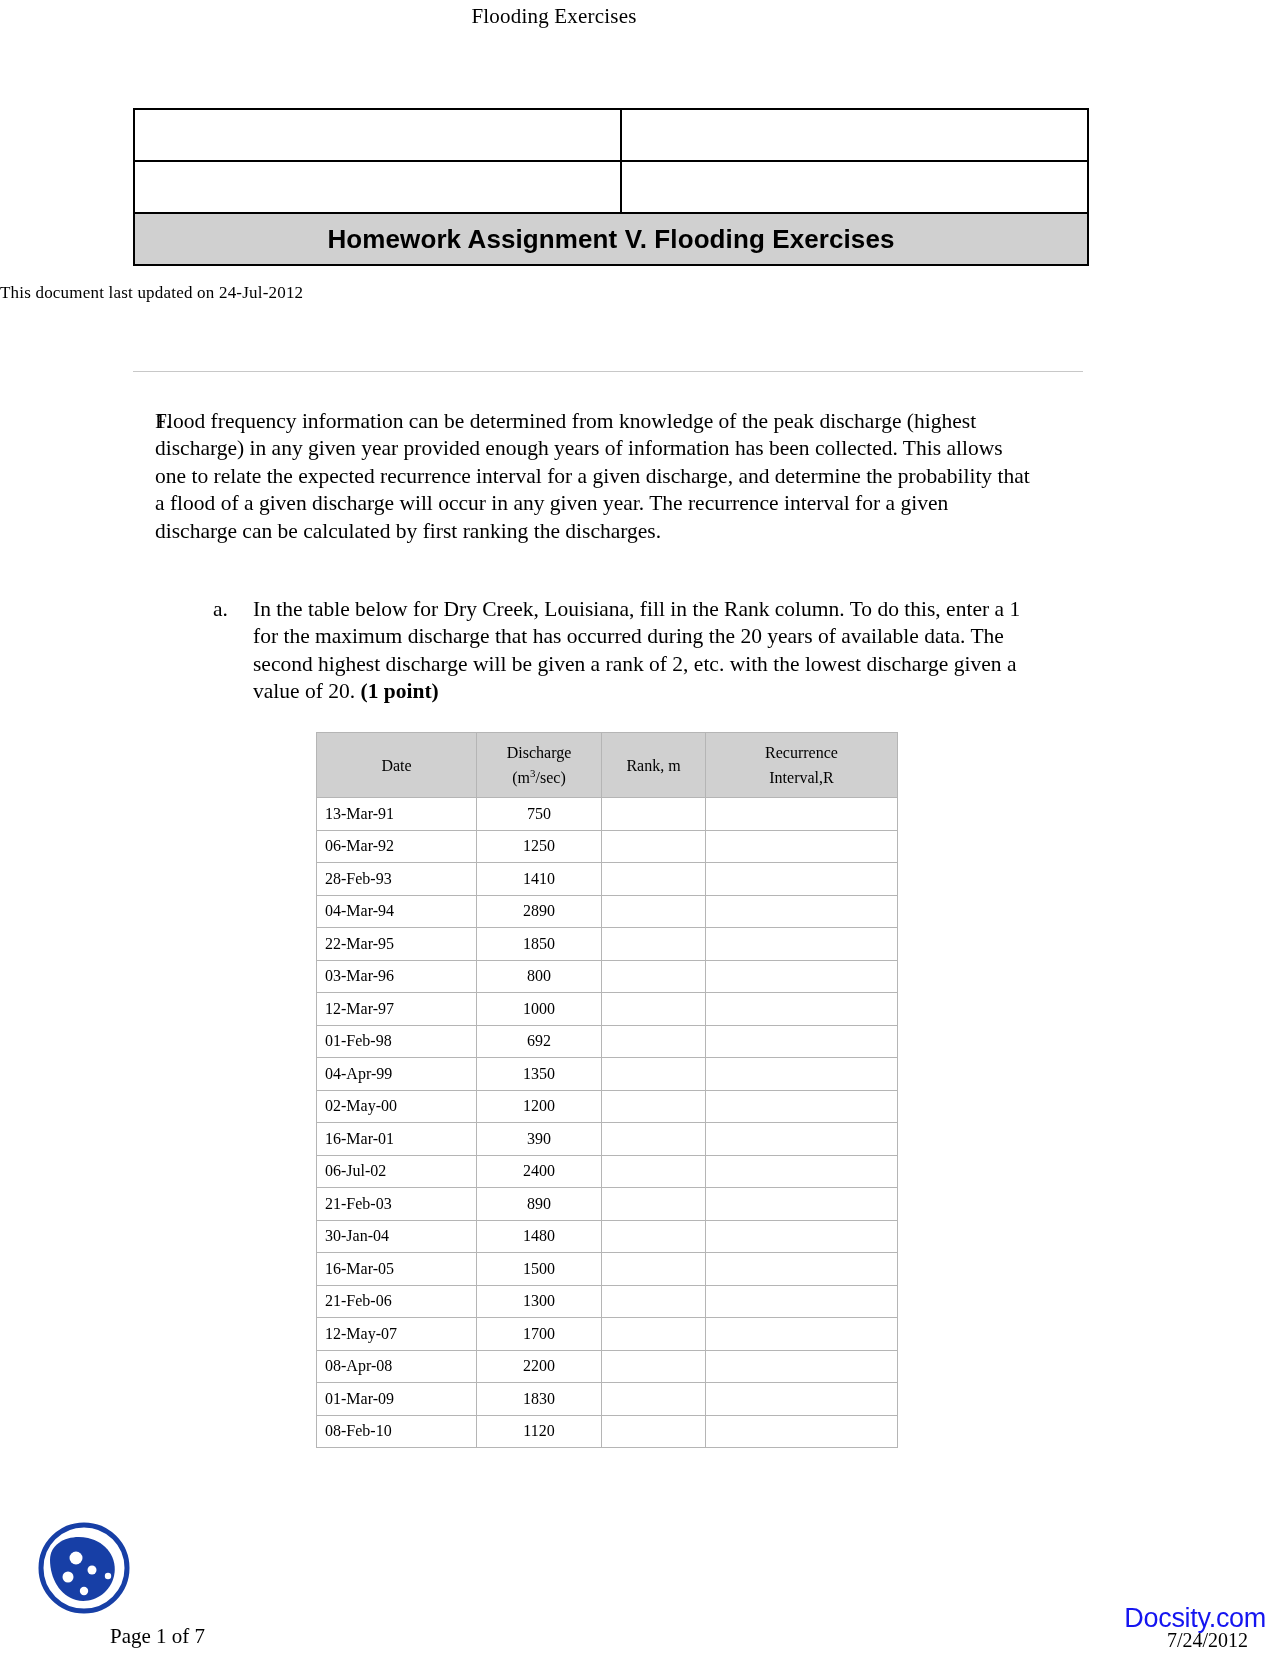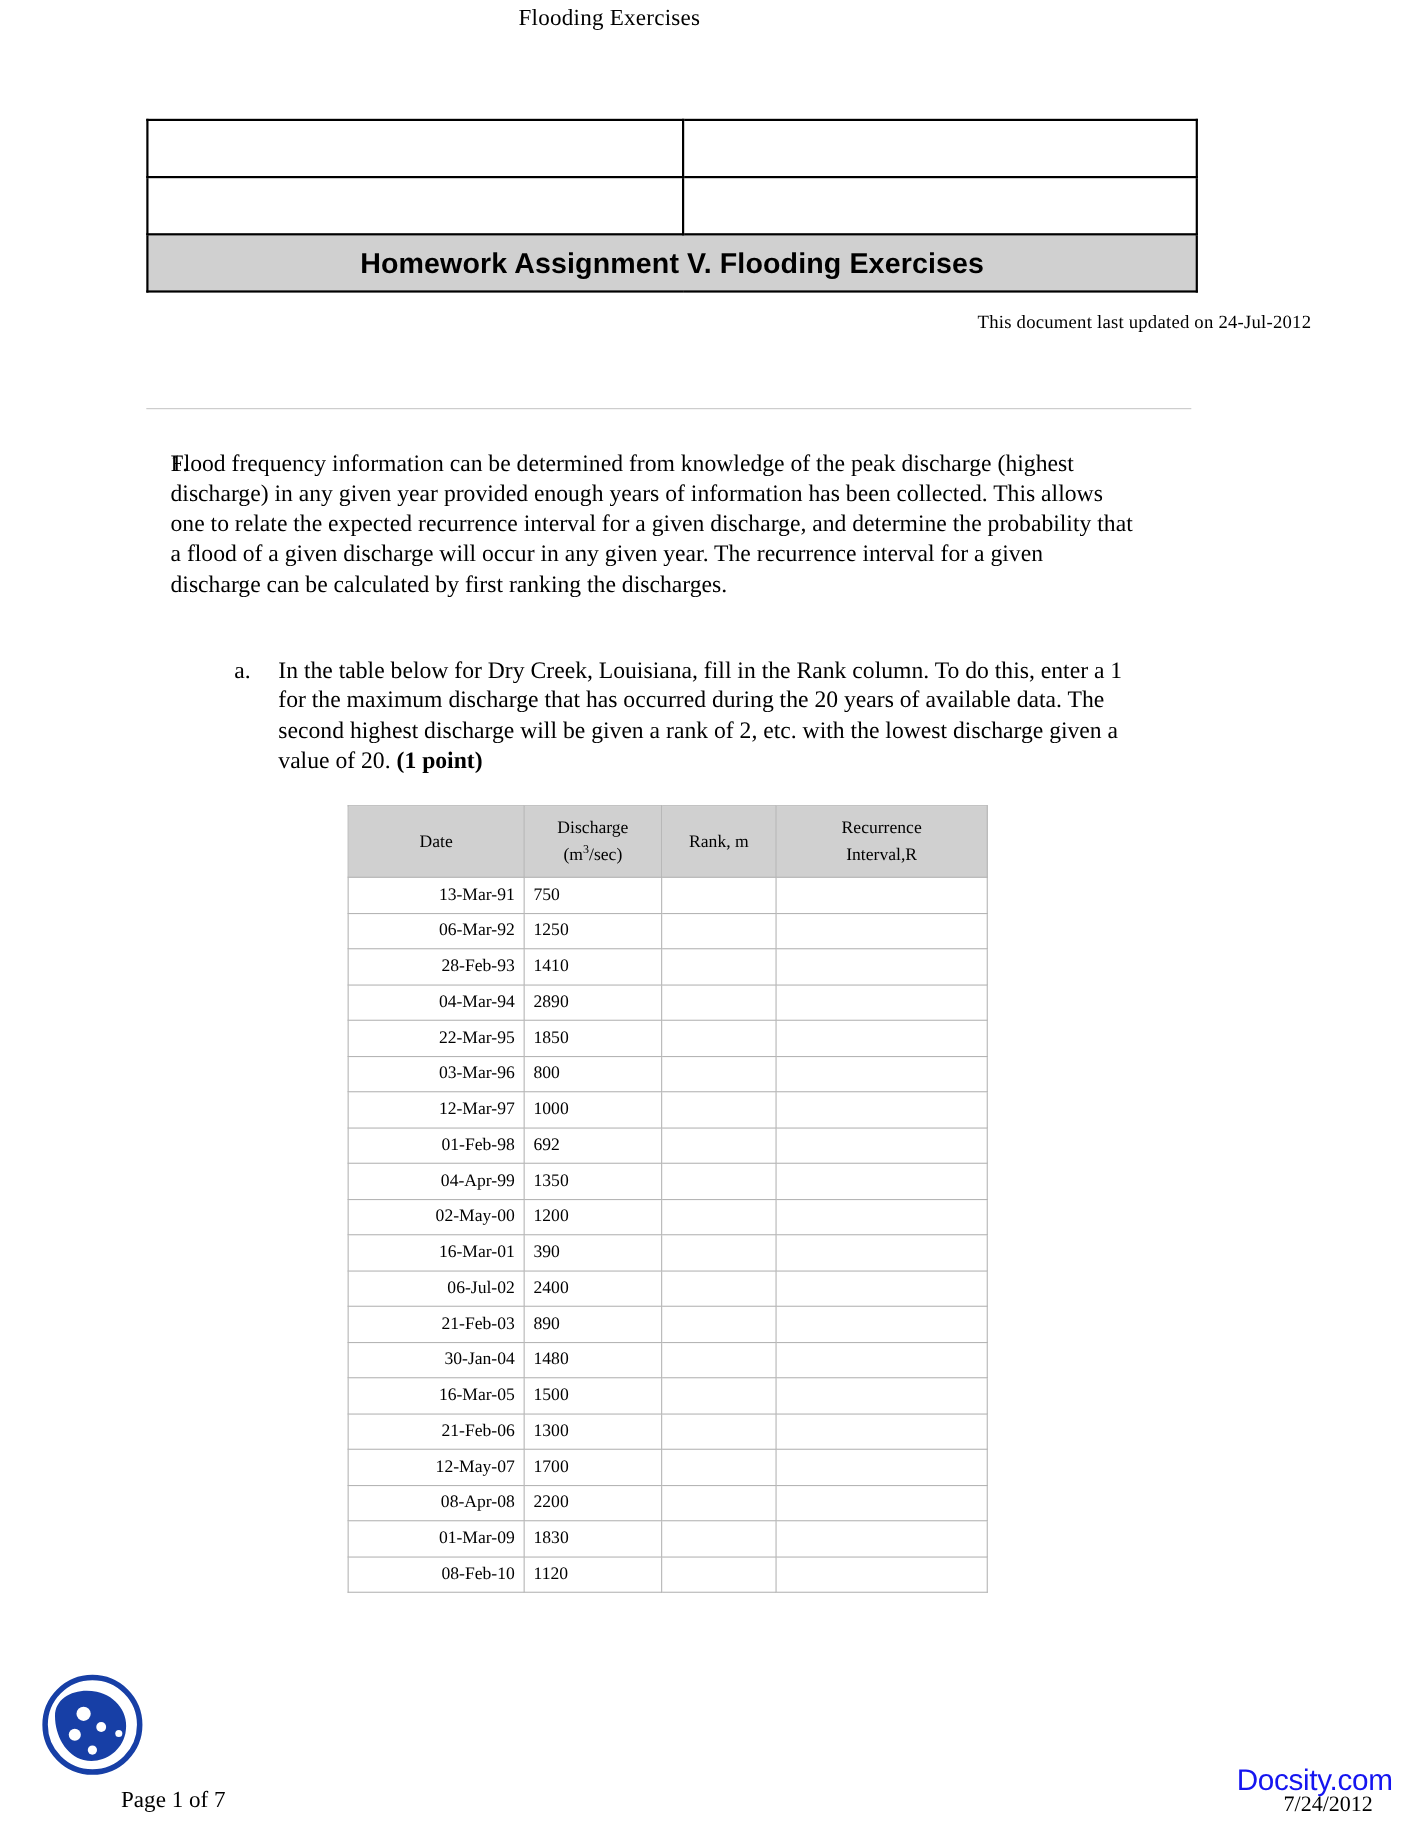--- a/index.html
+++ b/index.html
@@ -54,21 +54,21 @@
     font-size: 26px;
     letter-spacing: .1px;
   }
 
   
   .updated-line {
     position: absolute;
     top: 283px;
     left: 0;
     width: 1192px;
-    text-align: right;
+    text-align: left;
     font-size: 17px;
     letter-spacing: .2px;
   }
 
   
   .hrule {
     position: absolute;
     top: 371px;
     left: 133px;
     width: 950px;
@@ -134,22 +134,22 @@
     font-weight: normal;
     text-align: center;
     height: 64px;
     line-height: 25px;
     border: 1px solid #b5b5b5;
   }
   .col-date  { width: 160px; }
   .col-disch { width: 125px; }
   .col-rank  { width: 104px; }
   .col-recur { width: 192px; }
-  td.cell-date  { text-align: right; }
-  td.cell-disch { text-align: left; }
+  td.cell-date  { text-align: left; }
+  td.cell-disch { text-align: center; }
   td.cell-empty { text-align: center; }
   sup { font-size: .68em; vertical-align: super; line-height: 0; }
 
   
   .logo {
     position: absolute;
     left: 36px;
     top: 1520px;
     width: 96px;
     height: 96px;

